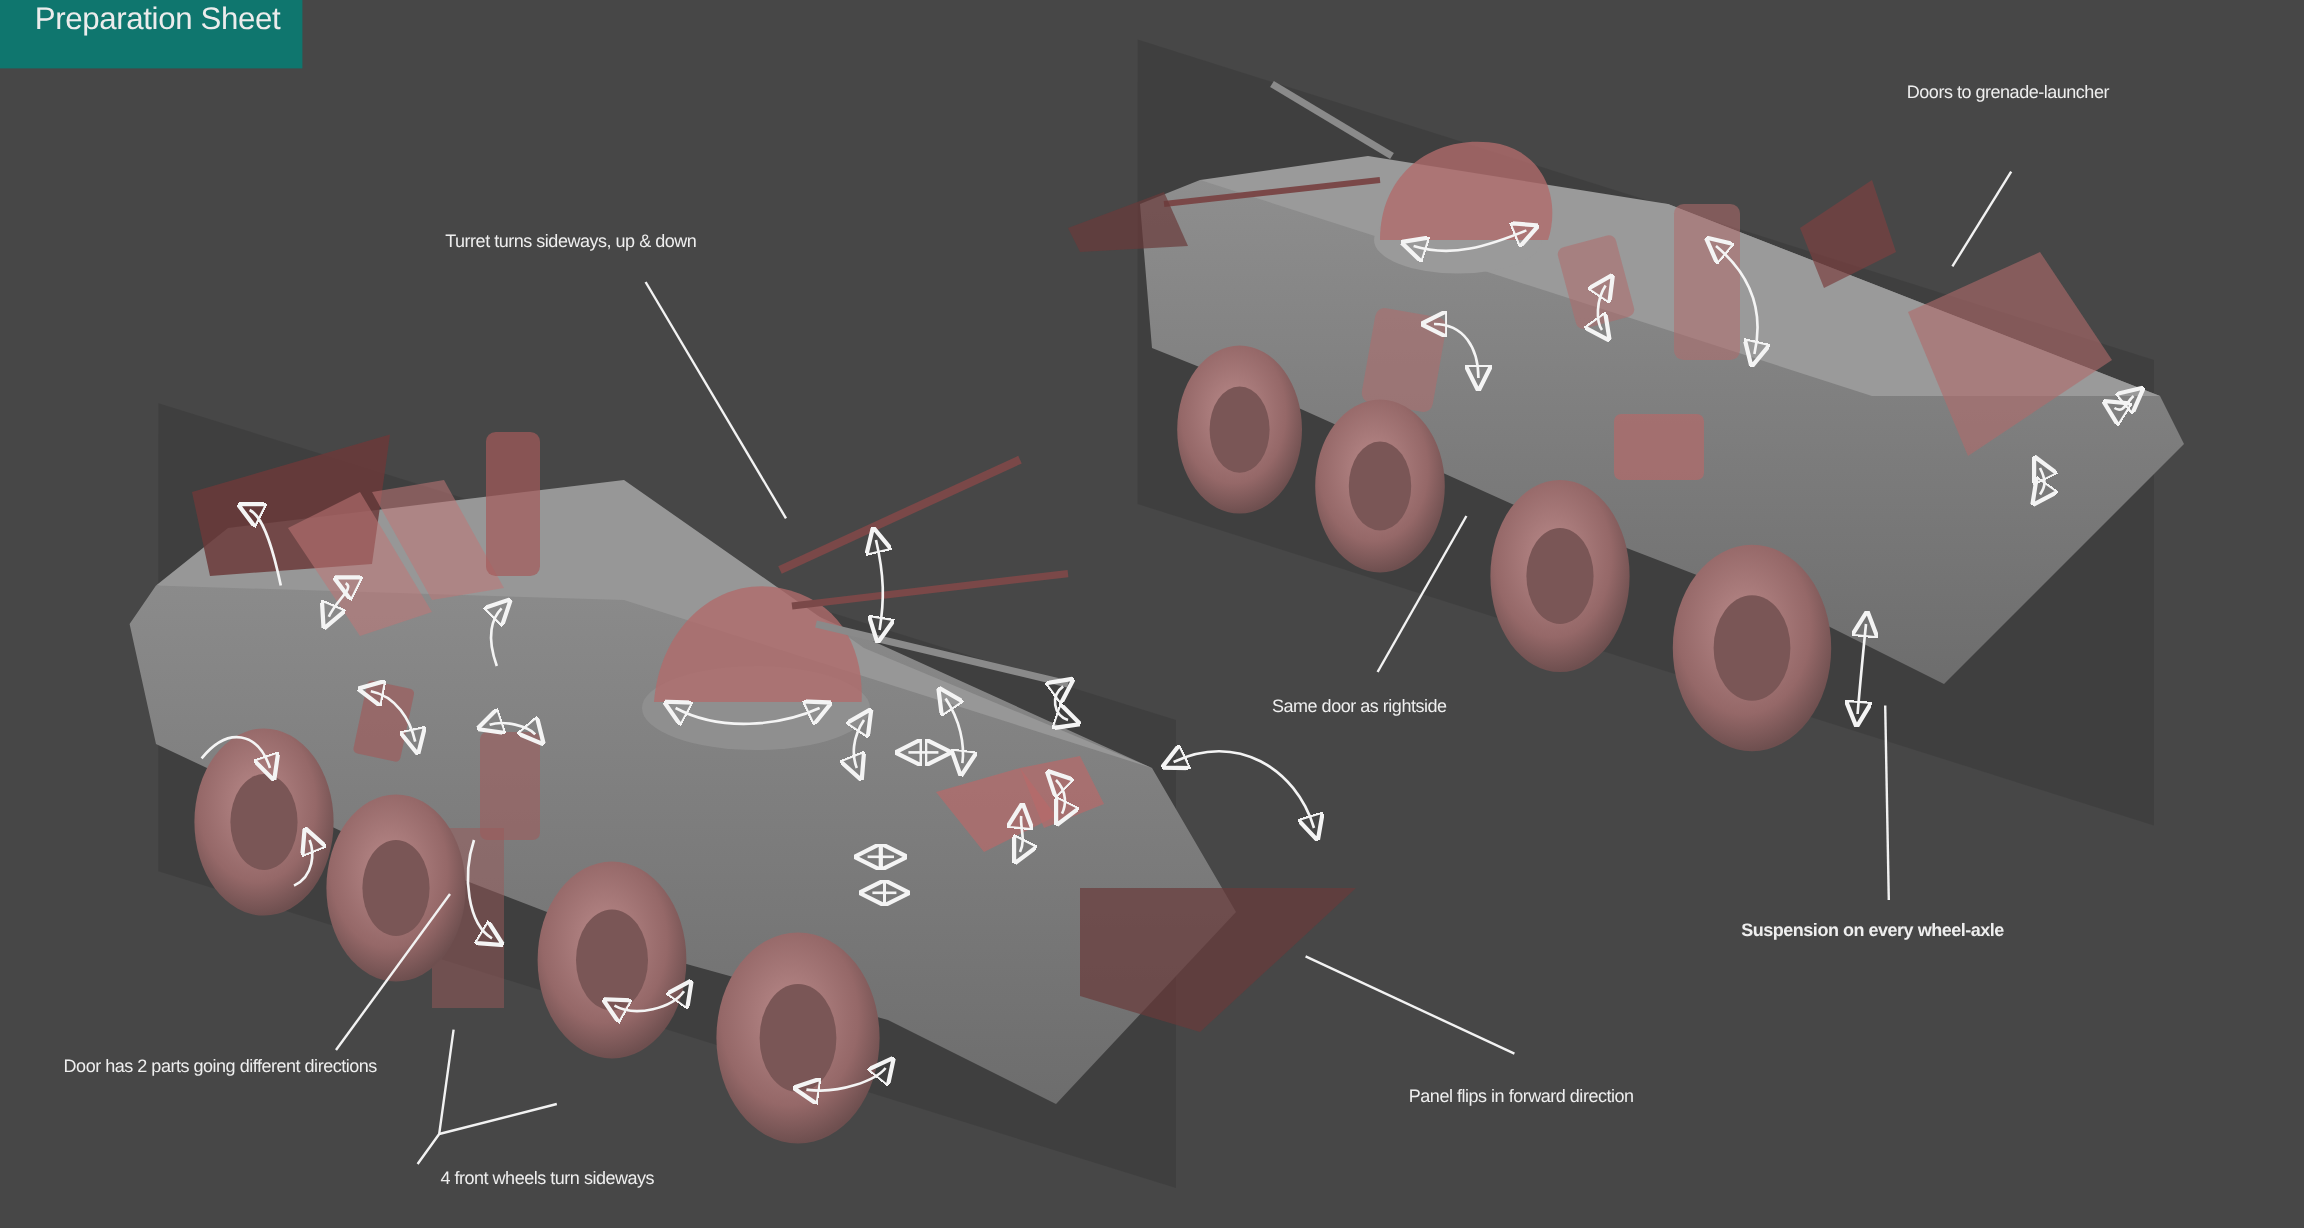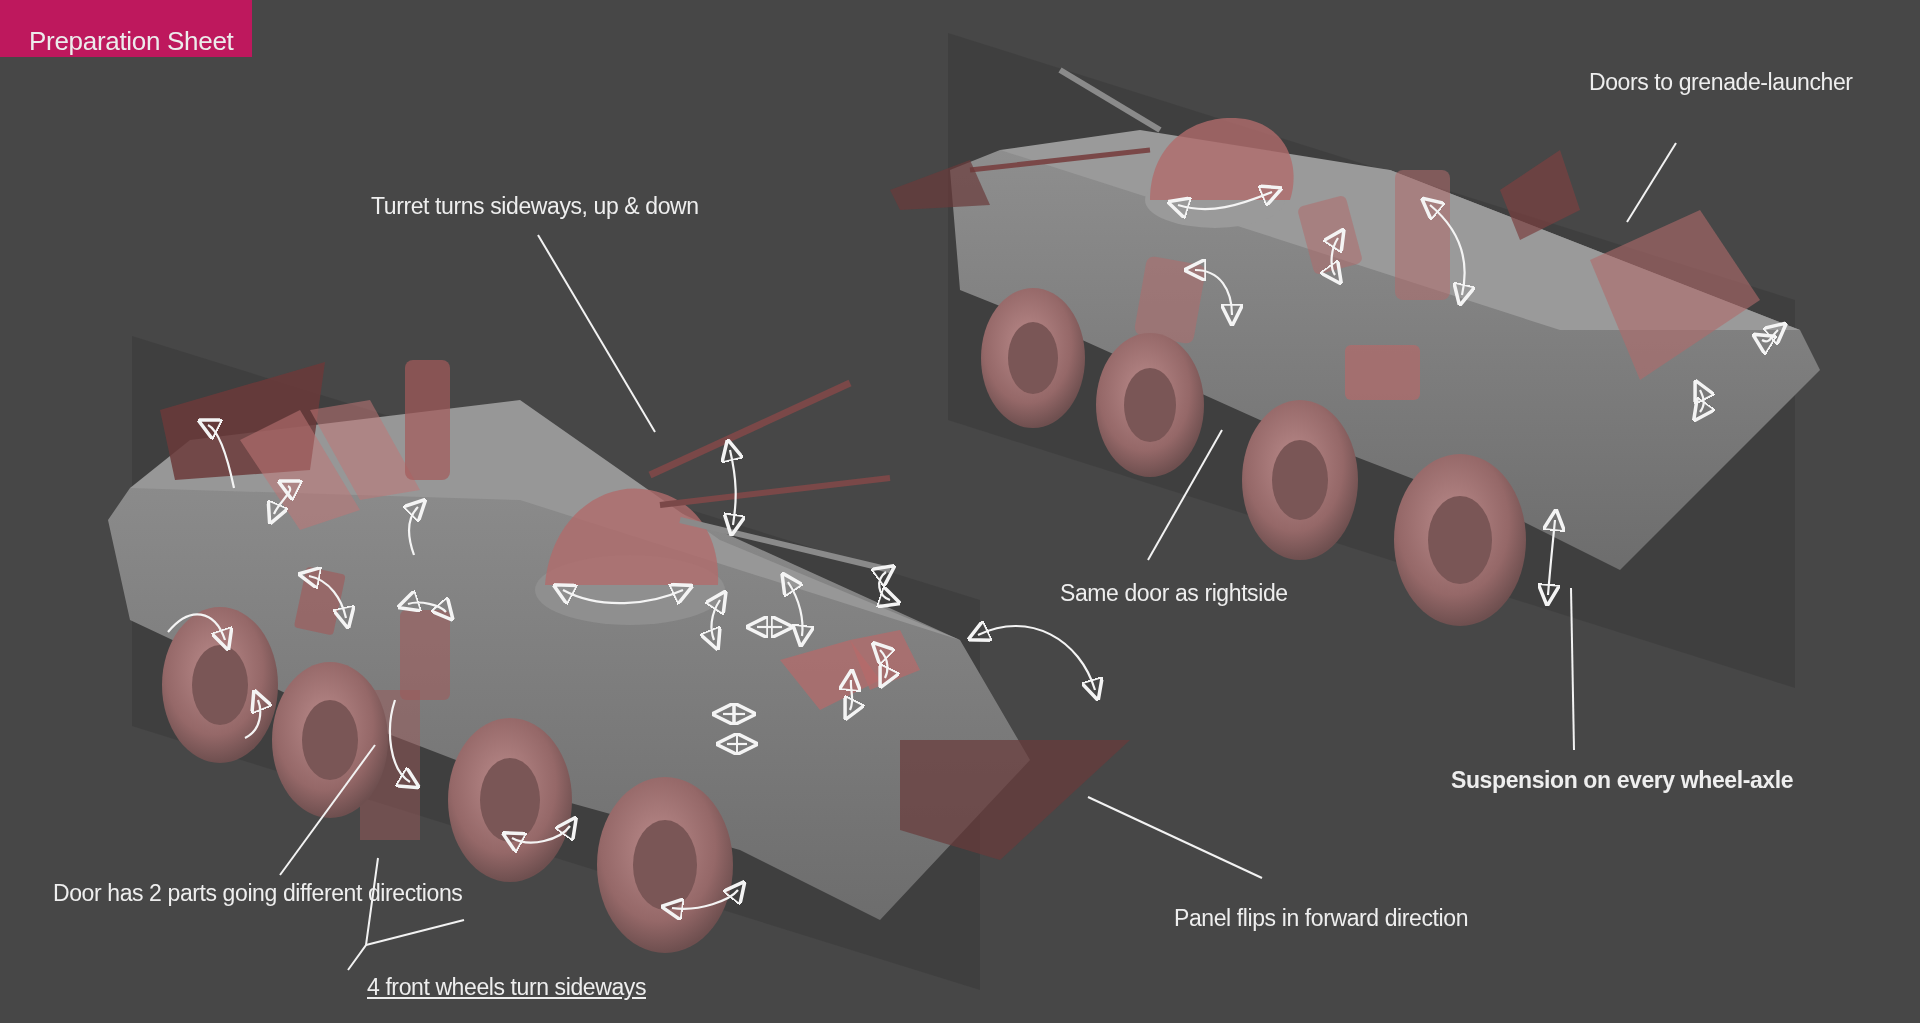--- a/index.html
+++ b/index.html
@@ -4,26 +4,26 @@
   <style>
     html, body { margin: 0; padding: 0; }
     body {
       width: 1920px; height: 1023px; overflow: hidden;
       background: #474747;
       font-family: "Liberation Sans", "DejaVu Sans", sans-serif;
       position: relative;
     }
     .title-box {
       position: absolute; left: 0; top: 0; width: 252px; height: 57px;
-      background: #be185d;
-      display: flex; align-items: flex-end; padding-left: 29px; box-sizing: border-box;
+      background: #0f766e;
+      display: flex; align-items: flex-start; padding-left: 29px; box-sizing: border-box;
     }
     .title-box span { color: #ececec; font-size: 26px; letter-spacing: -0.3px; }
     .label {
-      position: absolute; color: #eeeeee; font-size: 23px; white-space: nowrap;
+      position: absolute; color: #eeeeee; font-size: 15px; white-space: nowrap;
       letter-spacing: -0.4px;
     }
     svg.scene { position: absolute; left: 0; top: 0; }
   </style>
 </head>
 <body>
 
 <div class="title-box">
   <span>Preparation Sheet</span>
 </div>
@@ -156,13 +156,13 @@
     <line x1="366" y1="945" x2="464" y2="920"></line>
   </g>
 </svg>
 
 <div class="label" style="left:371px; top:193px;">Turret turns sideways, up &amp; down</div>
 <div class="label" style="left:1589px; top:69px;">Doors to grenade-launcher</div>
 <div class="label" style="left:1060px; top:580px;">Same door as rightside</div>
 <div class="label" style="left:1451px; top:767px;font-weight:bold;">Suspension on every wheel-axle</div>
 <div class="label" style="left:1174px; top:905px;">Panel flips in forward direction</div>
 <div class="label" style="left:53px; top:880px;">Door has 2 parts going different directions</div>
-<div class="label" style="left:367px; top:974px;text-decoration:underline;">4 front wheels turn sideways</div>
+<div class="label" style="left:367px; top:974px;">4 front wheels turn sideways</div>
 
 </body></html>

